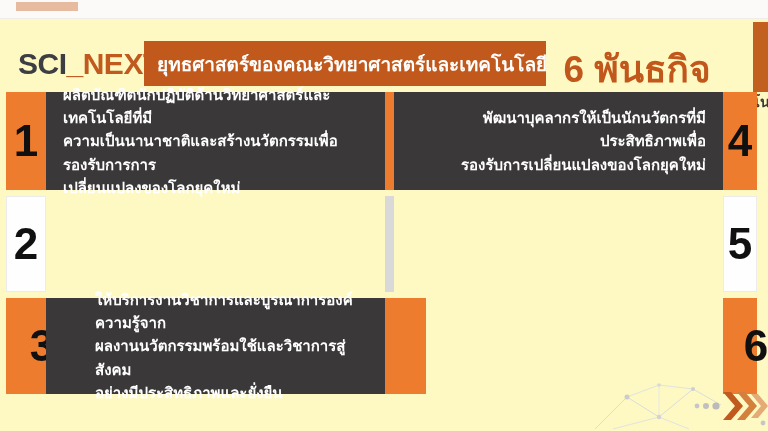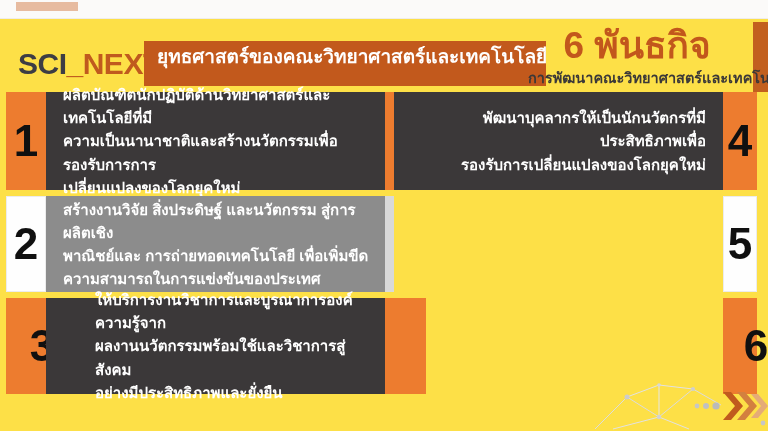--- a/index.html
+++ b/index.html
@@ -1,35 +1,35 @@
 <!DOCTYPE html>
 <html><head>
 <meta charset="utf-8">
 <style>
   html,body{margin:0;padding:0;background:#ffffff;}
   .slide{
-    position:relative;width:768px;height:431px;background:#fde047;overflow:hidden;
+    position:relative;width:768px;height:431px;background:#fef9c3;overflow:hidden;
     font-family:"Liberation Sans","DejaVu Sans",sans-serif;
   }
   
   .topband{position:absolute;left:0;top:0;width:768px;height:18px;background:#fbfaf9;border-bottom:1px solid #efecea;}
   .top-left-accent{position:absolute;left:16px;top:2px;width:62px;height:9px;background:rgba(206,110,52,.45);}
   .top-right-accent{position:absolute;left:753px;top:22px;width:15px;height:70px;background:#c2601f;}
 
   
   .logo{position:absolute;left:18px;top:47px;height:34px;display:flex;align-items:center;font-weight:bold;font-size:30px;letter-spacing:-.5px;}
   .logo .sci{color:#3d3d44;}
   .logo .next{color:#c05a1e;}
   .logo svg{margin-left:3px;}
 
-  .banner{position:absolute;left:144px;top:41px;width:402px;height:45px;background:#c2591c;display:flex;}
+  .banner{position:absolute;left:144px;top:41px;width:402px;height:45px;background:#c2591c;display:flex;align-items:center;}
   .banner .t{color:#ffffff;font-weight:bold;font-size:19px;padding-left:13px;white-space:nowrap;}
 
   .righthead{position:absolute;left:528px;top:24px;width:218px;text-align:center;}
-  .righthead .big{color:#c2571c;font-weight:bold;font-size:37px;line-height:44px;white-space:nowrap;}
+  .righthead .big{color:#c2571c;font-weight:bold;font-size:37px;line-height:44px;white-space:nowrap;margin-top:24px;}
   .righthead .sub{color:#3b3838;font-weight:bold;font-size:14.5px;line-height:18px;margin-top:1px;white-space:nowrap;}
 
   
   .strip,.box,.divider{position:absolute;}
   .r1{top:92px;height:98px;}
   .r2{top:196px;height:96px;}
   .r3{top:298px;height:96px;padding-left:32px;}
   .strip-left{left:6px;width:40px;}
   .box-left{left:46px;width:339px;}
   .divider{left:385px;width:9px;}
@@ -85,25 +85,20 @@
 เปลี่ยนแปลงของโลกยุคใหม่</div>
   </div>
   <div class="divider r1 orange"></div>
   <div class="box box-right r1 dark">
     <div class="txt">พัฒนาบุคลากรให้เป็นนักนวัตกรที่มีประสิทธิภาพเพื่อ
 รองรับการเปลี่ยนแปลงของโลกยุคใหม่</div>
   </div>
   <div class="strip strip-right r1 orange">4</div>
 
   <div class="strip strip-left r2 white">2</div>
-  <div class="box box-left r2 gray">
-    <div class="txt">สร้างงานวิจัย สิ่งประดิษฐ์ และนวัตกรรม สู่การผลิตเชิง
-พาณิชย์และ การถ่ายทอดเทคโนโลยี เพื่อเพิ่มขีด
-ความสามารถในการแข่งขันของประเทศ</div>
-  </div>
   <div class="divider r2 gray"></div>
   <div class="strip strip-right r2 white">5</div>
 
   <div class="strip strip-left r3 orange">3</div>
   <div class="box box-left r3 dark">
     <div class="txt">ให้บริการงานวิชาการและบูรณาการองค์ความรู้จาก
 ผลงานนวัตกรรมพร้อมใช้และวิชาการสู่สังคม
 อย่างมีประสิทธิภาพและยั่งยืน</div>
   </div>
   <div class="divider r3 orange"></div>

